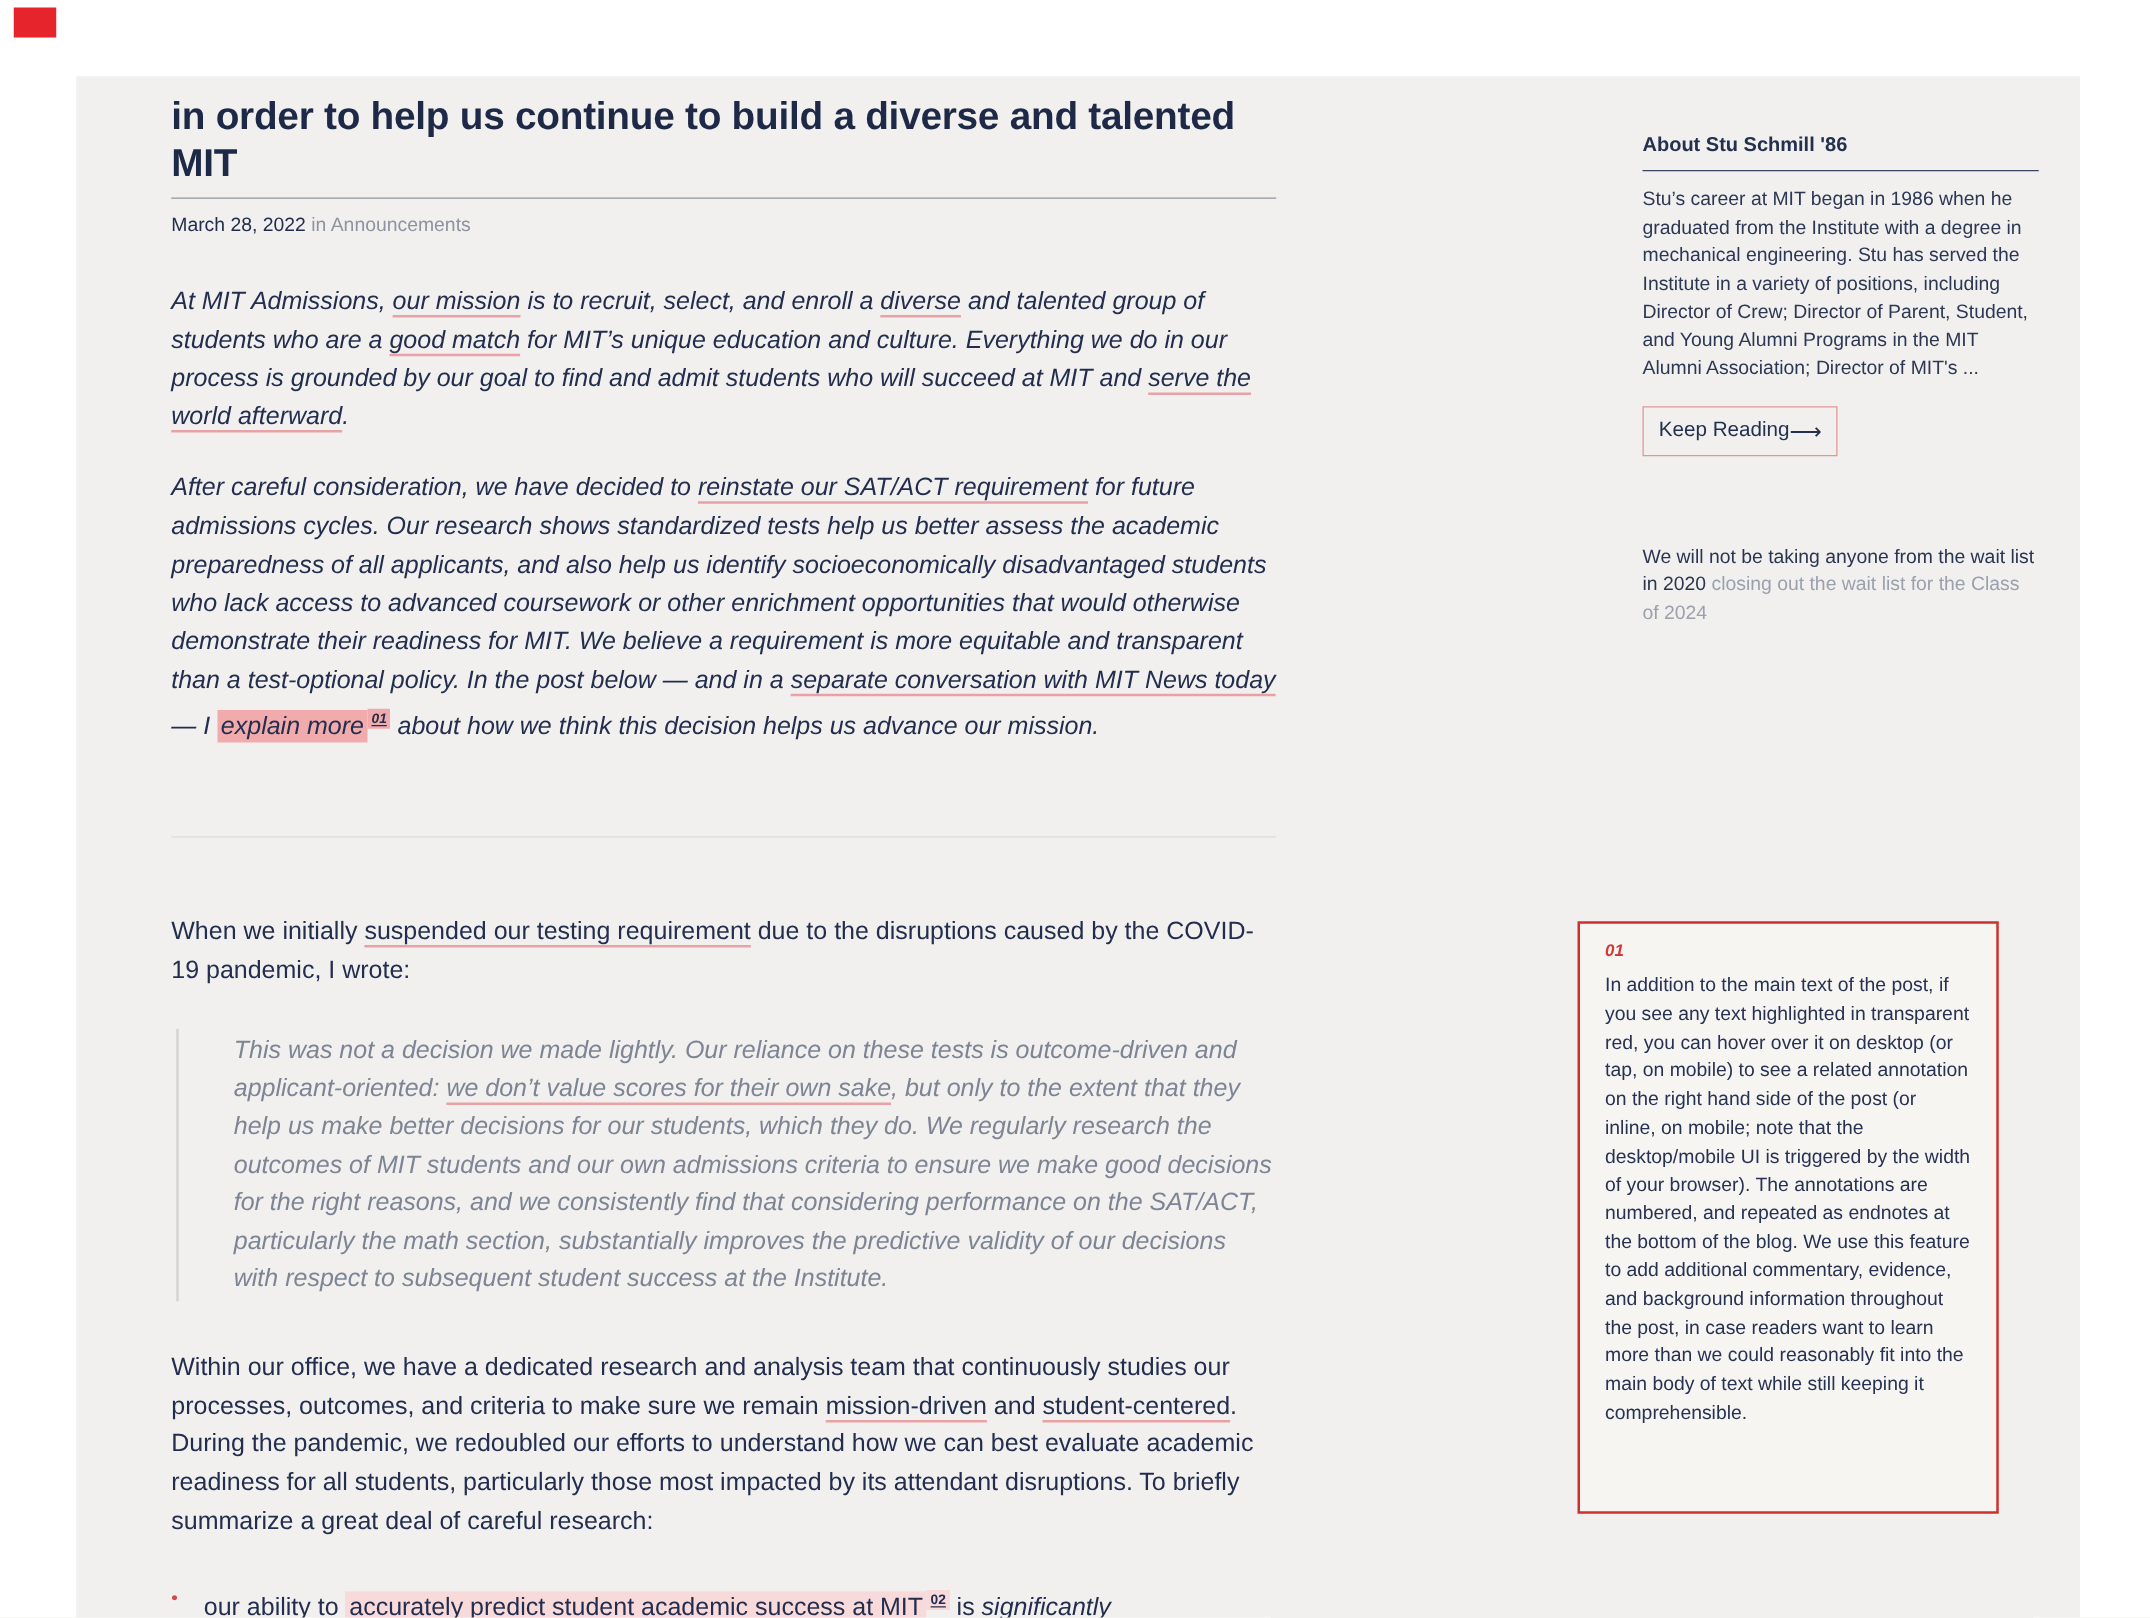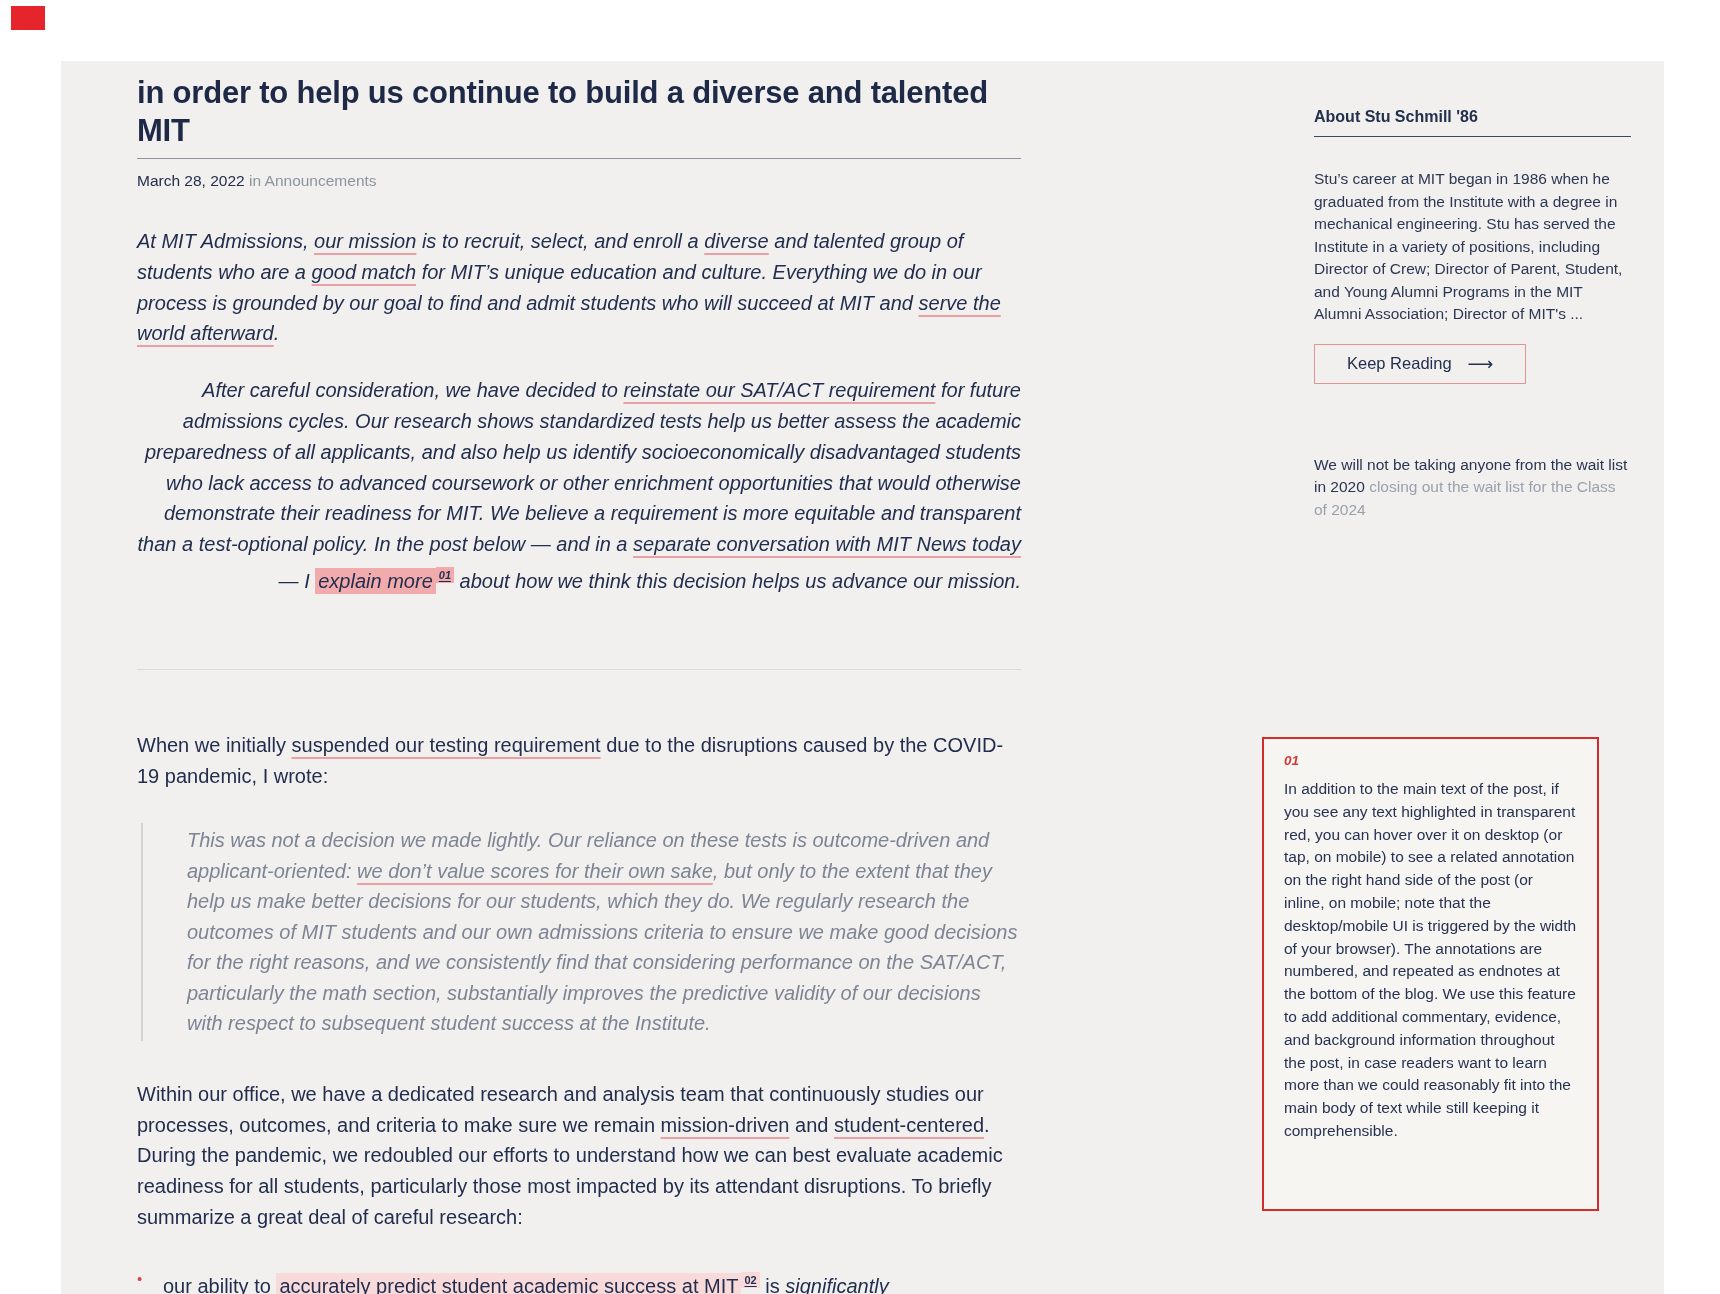--- a/index.html
+++ b/index.html
@@ -25,42 +25,42 @@
   }
   .click-marker{position:absolute;left:11px;top:6px;width:34px;height:24px;background:#e5252b;z-index:9;}
   .panel{position:absolute;left:61px;top:61px;width:1603px;height:1233px;background:var(--panel);}
   
   .main{position:absolute;left:137px;top:74px;width:884px;color:var(--navy);}
   h1.title{font-size:31px;line-height:38px;font-weight:700;color:var(--navy-deep);margin:0;padding-bottom:8px;border-bottom:1px solid #8f949f;letter-spacing:-0.2px;}
   .meta{margin-top:13px;font-size:15.5px;color:var(--navy);}
   .meta .cat{color:var(--gray);}
   p{margin:0;}
   .p-italic{margin-top:36px;font-style:italic;font-size:20px;line-height:30.8px;color:var(--navy);}
-  .p-italic + .p-italic{margin-top:26px;text-align:right;}
+  .p-italic + .p-italic{margin-top:26px;}
   hr.main-div{margin:72px 0 0;border:none;border-top:1px solid #dcdad7;}
   .p-regular{margin-top:60px;font-size:20px;line-height:30.8px;color:var(--navy);}
   blockquote{margin:32px 0 0 4px;padding:2px 0 2px 44px;border-left:2px solid #d6d4d1;font-style:italic;font-size:20px;line-height:30.5px;color:var(--bq-gray);}
   .p-after-quote{margin-top:38px;}
   .bullet-row{margin-top:32px;display:flex;align-items:flex-start;}
   .bullet-dot{color:#d6484a;width:26px;flex:0 0 26px;font-size:15px;padding-top:5px;font-style:normal;}
   .bullet-text{font-size:20px;line-height:30.8px;color:var(--navy);}
   
   .s-link{text-decoration:underline;text-decoration-color:var(--pink);text-decoration-thickness:2px;text-underline-offset:5px;}
   blockquote .s-link{text-decoration-color:var(--pink);}
   .s-hl{background:var(--hl);padding:2px 3px;}
   .s-hl2{background:var(--hl2);padding:2px 3px;}
   .s-sup{font-size:11px;font-weight:700;vertical-align:9px;text-decoration:underline;text-decoration-thickness:1px;text-underline-offset:2px;}
   .s-em{font-style:italic;}
   .s-dark{color:var(--side-dark);}
   .s-muted{color:var(--side-muted);}
   
   aside.side{position:absolute;left:1314px;top:108px;width:317px;color:var(--side-dark);}
   h2.side-head{font-size:16px;font-weight:700;color:#23304e;margin:0;padding-bottom:10px;border-bottom:1px solid #3a4763;}
-  .bio{margin-top:31px;font-size:15.5px;line-height:22.5px;color:#2c3754;}
-  .keep-reading{margin-top:18px;display:inline-flex;align-items:center;gap:16px;padding:9px 32px 10px;background:transparent;border:1px solid #e09693;color:#23304e;font-size:16.5px;font-family:"Liberation Sans",sans-serif;cursor:pointer;}
+  .bio{margin-top:12px;font-size:15.5px;line-height:22.5px;color:#2c3754;}
+  .keep-reading{margin-top:18px;display:inline-flex;align-items:center;padding:9px 12px 10px;background:transparent;border:1px solid #e09693;color:#23304e;font-size:16.5px;font-family:"Liberation Sans",sans-serif;cursor:pointer;}
   .keep-reading .arrow{font-size:18px;line-height:1;position:relative;top:1px;}
   .more-section{margin-top:54px;}
   .more-list{margin-top:2px;}
   .more-item{padding:16px 0 17px;font-size:15.5px;line-height:22.5px;color:var(--side-dark);cursor:pointer;}
   .more-item + .more-item{border-top:2px solid #b91c1c;}
   
   .annotation{position:absolute;left:1262px;top:737px;width:337px;min-height:474px;background:#f6f5f2;border:2px solid var(--red);padding:14px 20px 20px;z-index:5;}
   .ann-num{color:#d03a36;font-weight:700;font-style:italic;font-size:13.5px;}
   .ann-text{margin-top:10px;font-size:15.5px;line-height:22.8px;color:#273252;}
 </style>

